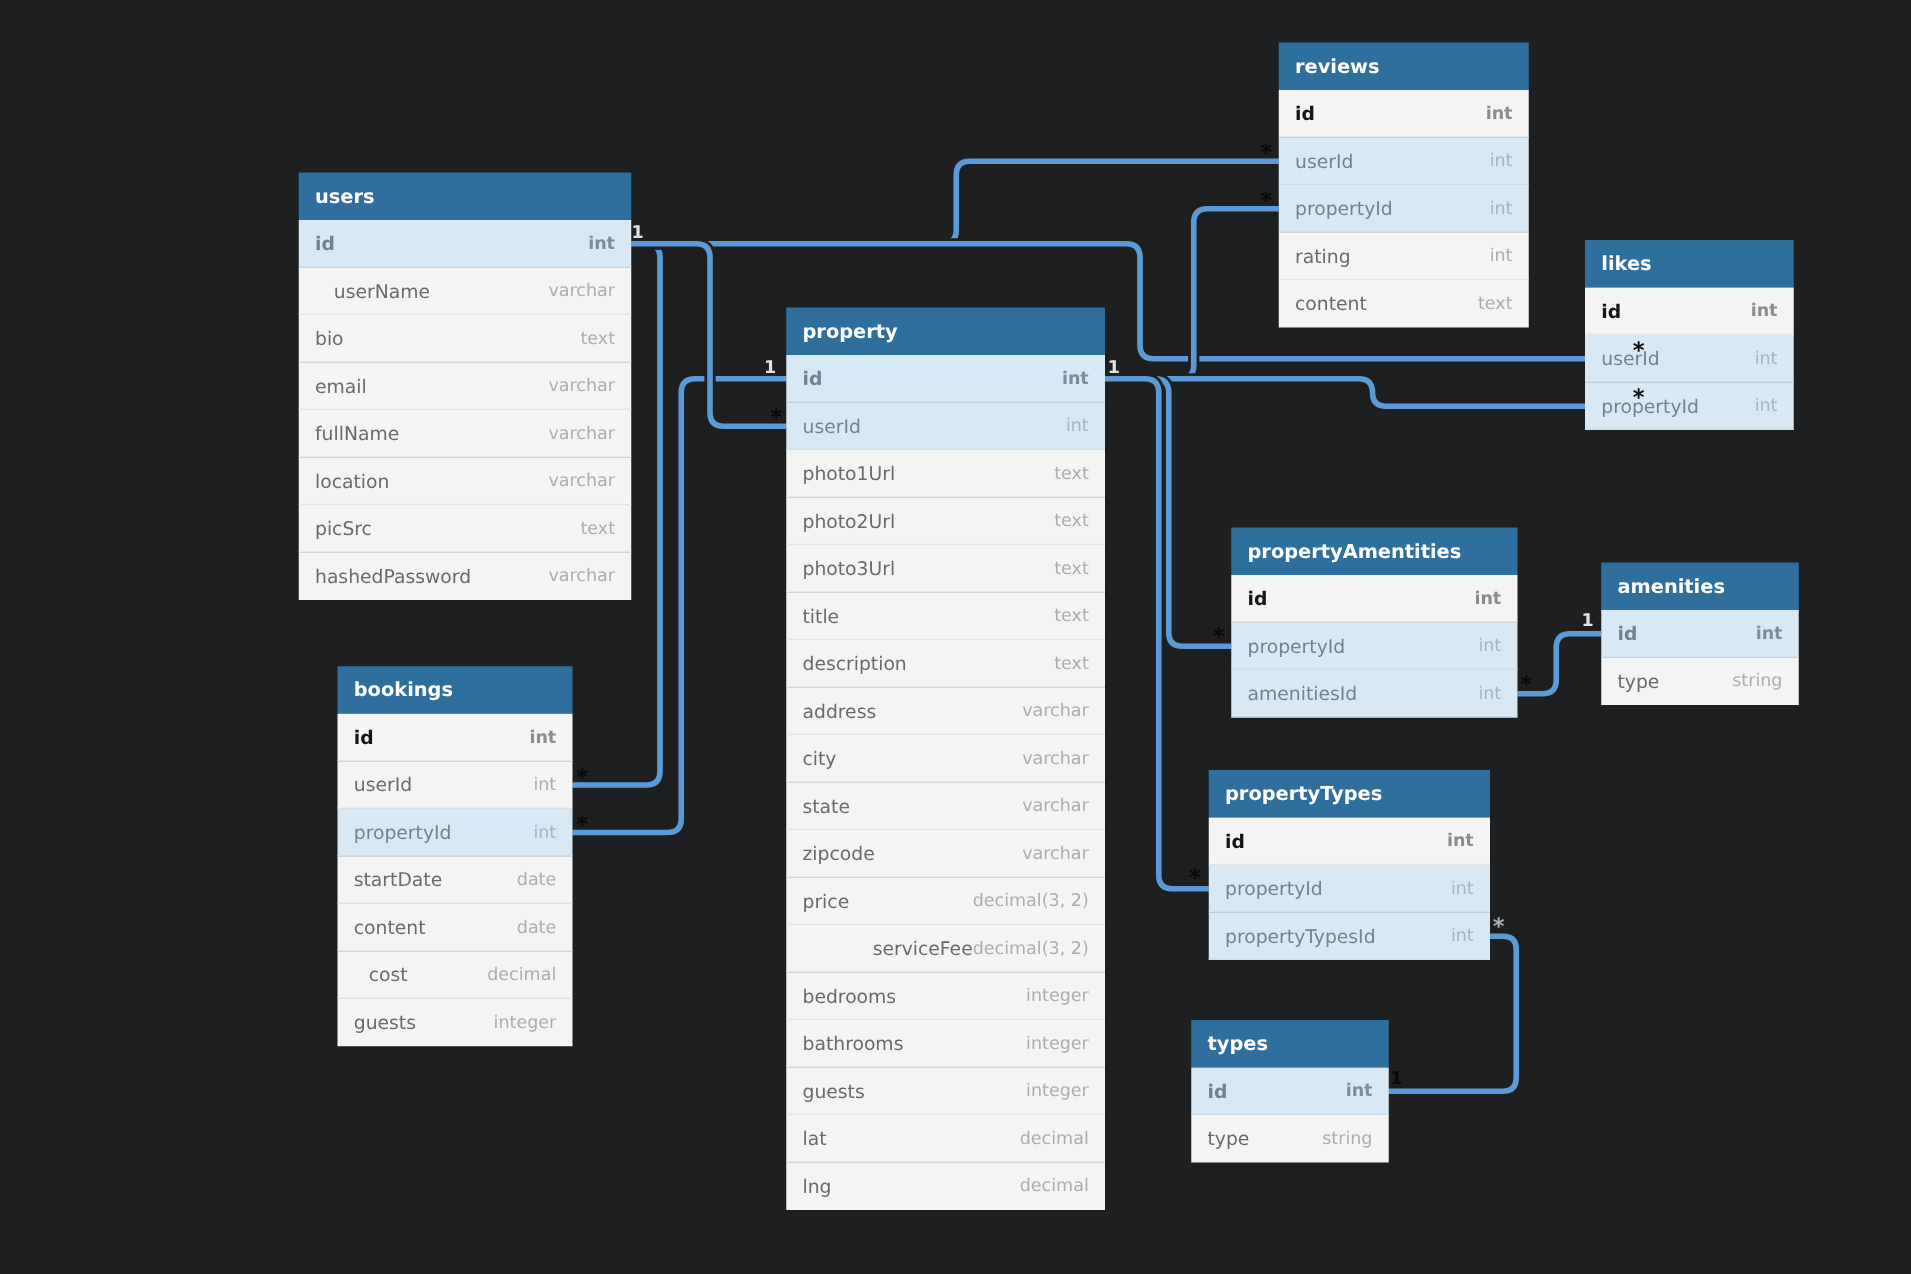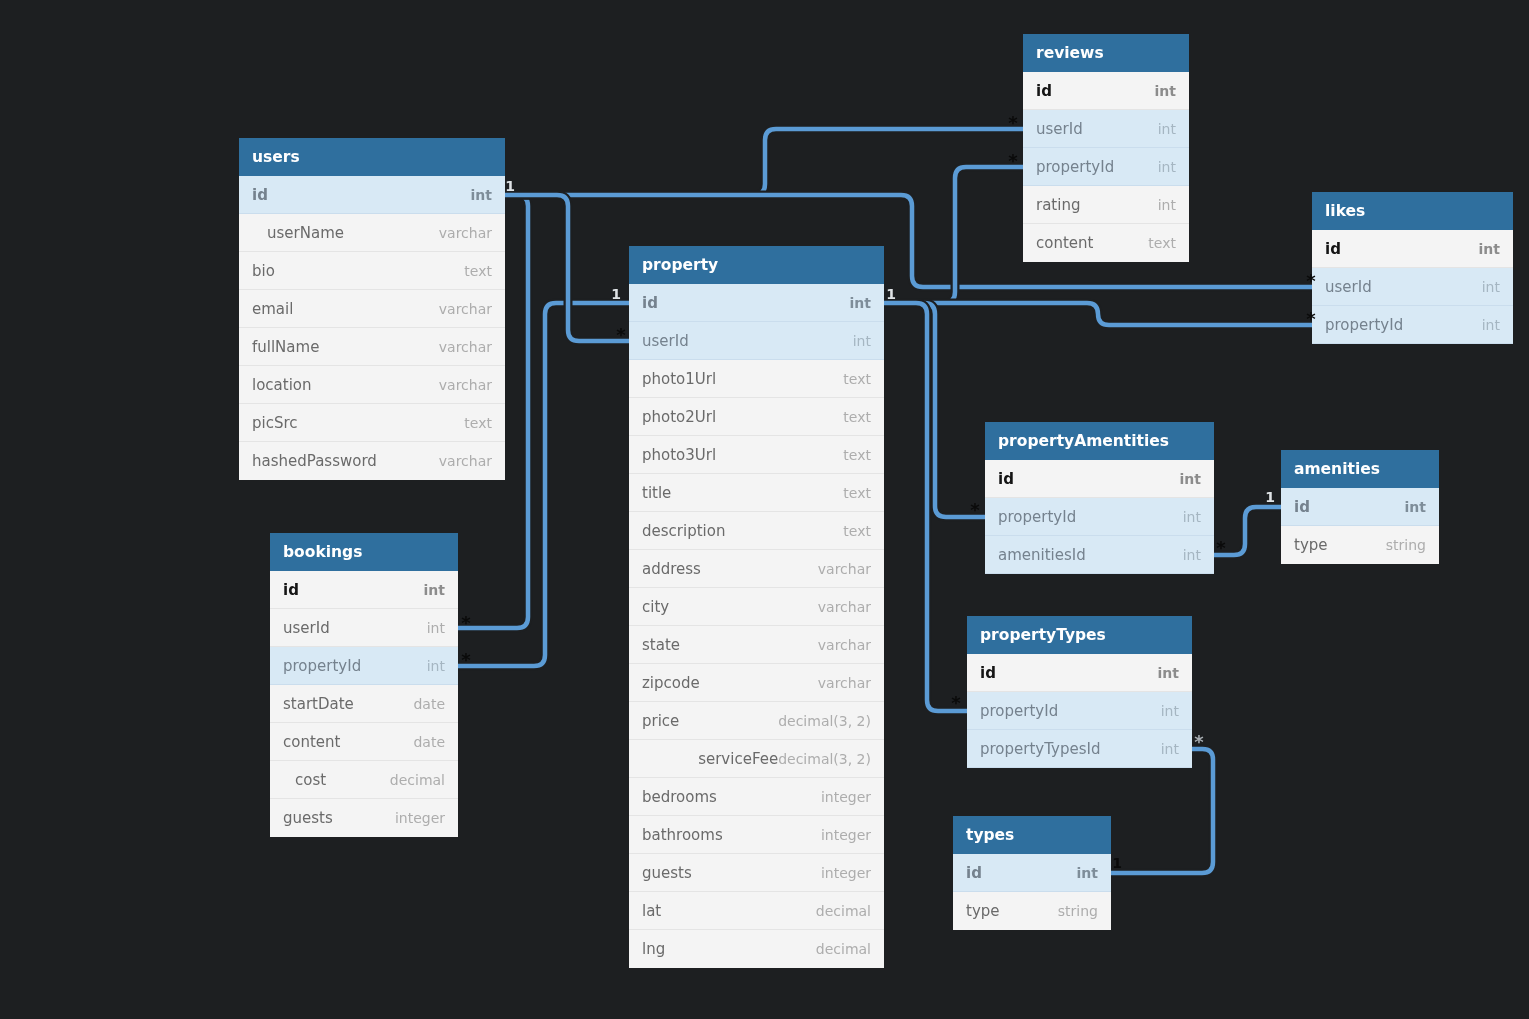--- a/index.html
+++ b/index.html
@@ -215,21 +215,21 @@
         </div>
         <div class="tbl-row" style="background: rgb(244, 244, 244);">
           <span class="fname">lat</span>
           <span class="ftype">decimal</span>
         </div>
         <div class="tbl-row" style="background: rgb(244, 244, 244);">
           <span class="fname">lng</span>
           <span class="ftype">decimal</span>
         </div>
       </div>
-      <div class="db-table" style="left: 1023px; top: 34px; width: 166px;">
+      <div class="db-table" style="left: 1023px; top: 34px; width: 200px;">
         <div class="tbl-header" style="background: rgb(47, 111, 158);">
           <span>reviews</span>
         </div>
         <div class="tbl-row" style="background: rgb(244, 244, 244);">
           <span class="fname pk">id</span>
           <span class="ftype pk">int</span>
         </div>
         <div class="tbl-row hl" style="background: rgb(216, 233, 245);">
           <span class="fname">userId</span>
           <span class="ftype">int</span>
@@ -240,21 +240,21 @@
         </div>
         <div class="tbl-row" style="background: rgb(244, 244, 244);">
           <span class="fname">rating</span>
           <span class="ftype">int</span>
         </div>
         <div class="tbl-row" style="background: rgb(244, 244, 244);">
           <span class="fname">content</span>
           <span class="ftype">text</span>
         </div>
       </div>
-      <div class="db-table" style="left: 1312px; top: 192px; width: 201px;">
+      <div class="db-table" style="left: 1268px; top: 192px; width: 167px;">
         <div class="tbl-header" style="background: rgb(47, 111, 158);">
           <span>likes</span>
         </div>
         <div class="tbl-row" style="background: rgb(244, 244, 244);">
           <span class="fname pk">id</span>
           <span class="ftype pk">int</span>
         </div>
         <div class="tbl-row hl" style="background: rgb(216, 233, 245);">
           <span class="fname">userId</span>
           <span class="ftype">int</span>

